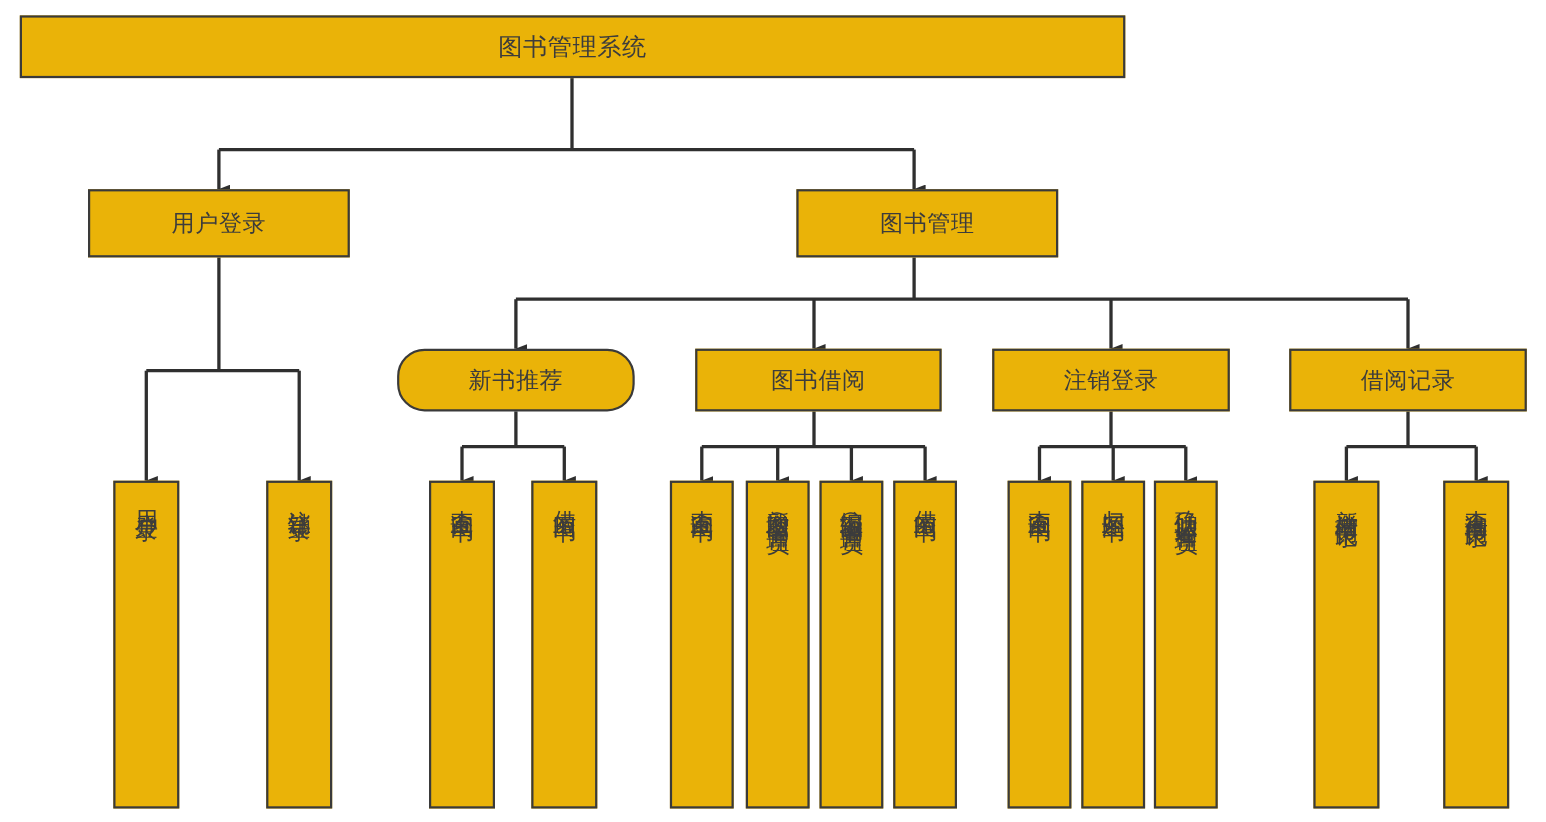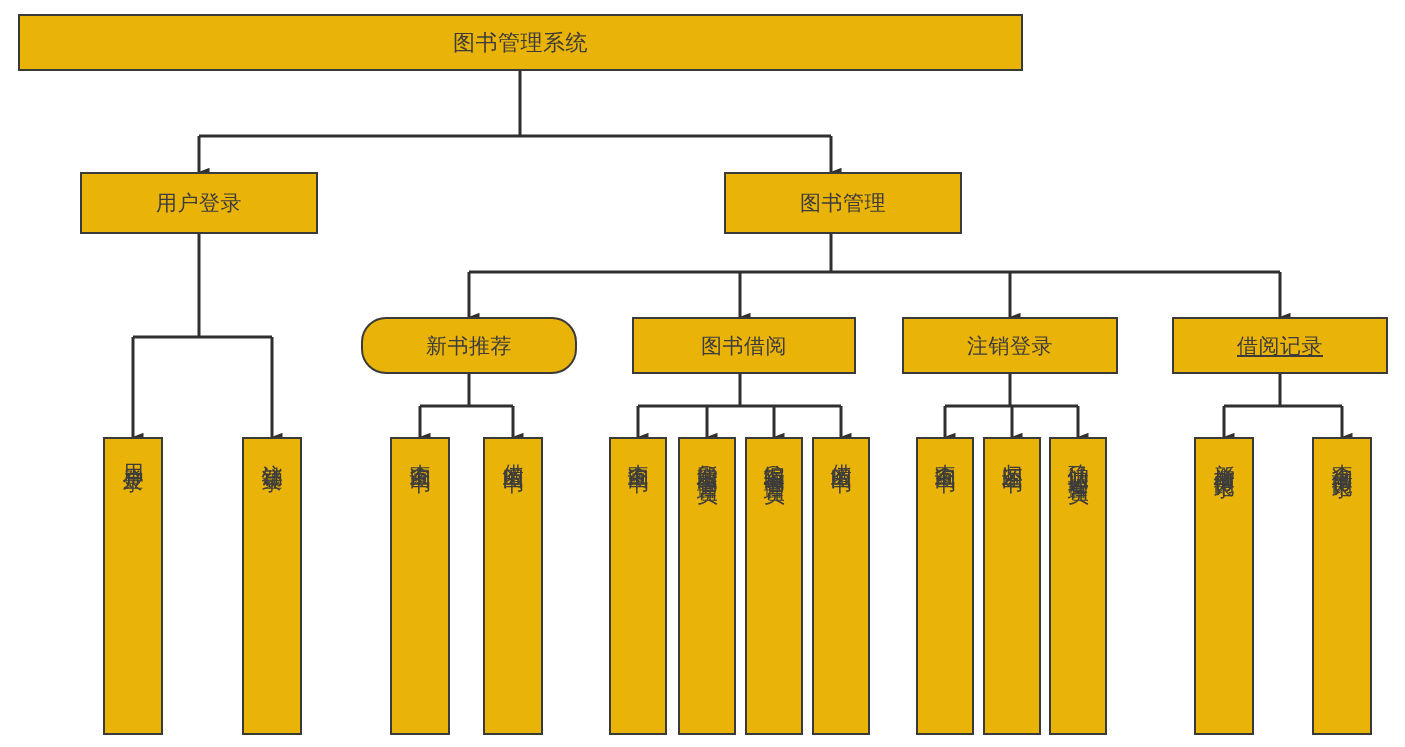--- a/index.html
+++ b/index.html
@@ -125,21 +125,21 @@
 
   <div class="node level-1" id="node-l2-0" style="left: 361px; top: 317px; width: 216px; height: 57px; border-radius: 25px;">
     <span>新书推荐</span>
   </div>
   <div class="node level-1" id="node-l2-1" style="left: 632px; top: 317px; width: 224px; height: 57px;">
     <span>图书借阅</span>
   </div>
   <div class="node level-1" id="node-l2-2" style="left: 902px; top: 317px; width: 216px; height: 57px;">
     <span>注销登录</span>
   </div>
-  <div class="node level-1" id="node-l2-3" style="left: 1172px; top: 317px; width: 216px; height: 57px; text-decoration: underline;">
+  <div class="node level-1" id="node-l2-3" style="left: 1172px; top: 317px; width: 216px; height: 57px;">
     <span>借阅记录</span>
   </div>
 
   <div class="node leaf" id="node-leaf-0" style="left: 103px; top: 437px; width: 60px; height: 298px;">
     <span class="vtext">用户登录</span>
   </div>
   <div class="node leaf" id="node-leaf-1" style="left: 242px; top: 437px; width: 60px; height: 298px;">
     <span class="vtext">注销登录</span>
   </div>
   <div class="node leaf" id="node-leaf-2" style="left: 390px; top: 437px; width: 60px; height: 298px;">

